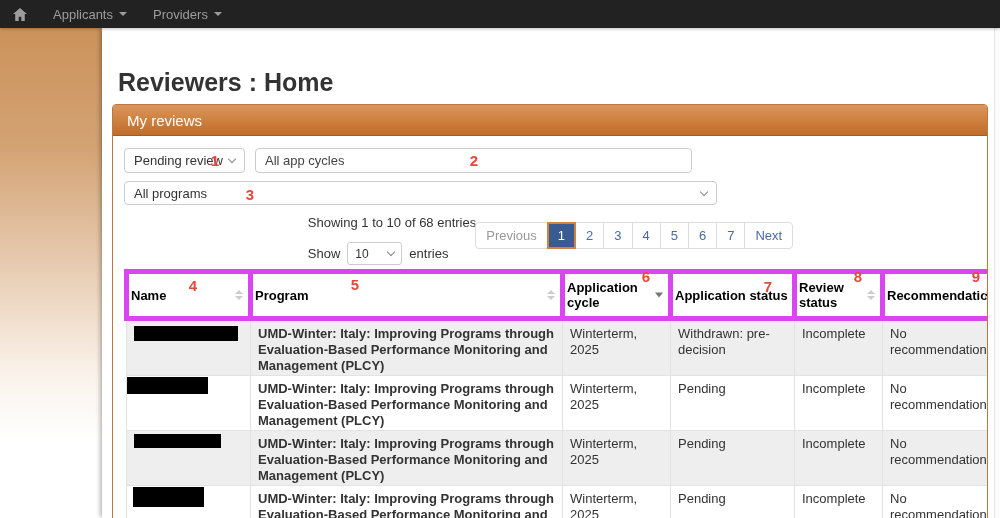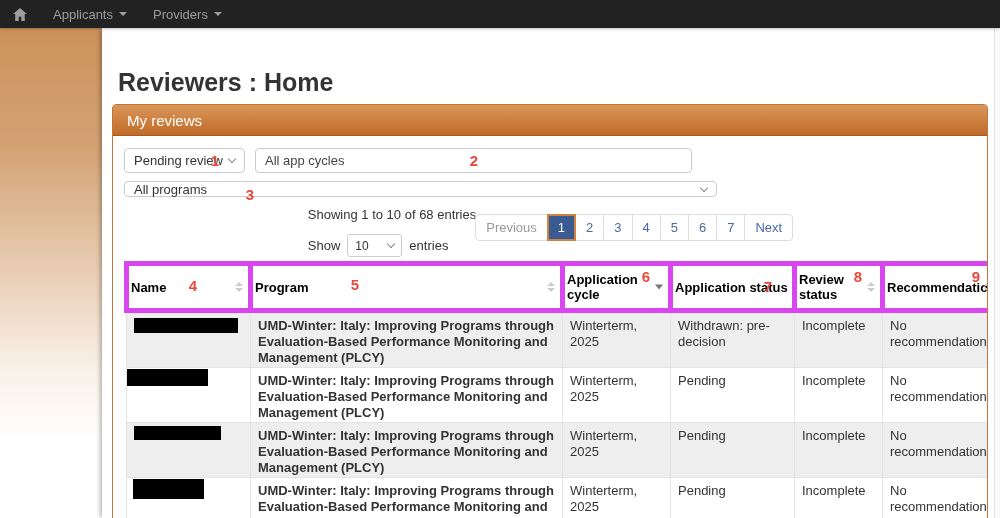--- a/index.html
+++ b/index.html
@@ -32,21 +32,21 @@
     border-bottom:1px solid #aa5a20; }
   .panel-body { padding:12px 10px 0 11px; }
   
   .filters-row { display:flex; gap:10px; }
   .sel, .txt { border:1px solid #ccc; border-radius:4px; background:#fff; height:25px;
     display:flex; align-items:center; padding:0 9px; font-size:13px; color:#333; cursor:pointer; }
   .chev { width:6px; height:6px; border-right:1px solid #888; border-bottom:1px solid #888;
     transform:rotate(45deg); margin-left:auto; margin-top:-3px; flex:none; }
   .sel-pending { width:121px; }
   .txt-cycles { width:437px; color:#444; cursor:text; }
-  .sel-programs { width:593px; height:16px; margin-top:8px; }
+  .sel-programs { width:593px; height:24px; margin-top:8px; }
   
   .controls { display:flex; justify-content:center; margin-top:10px; }
   .info { font-size:13px; color:#333; }
   .show-row { margin-top:12px; display:flex; align-items:center; gap:7px; font-size:13px; color:#333; }
   .sel-small { width:55px; height:23px; border:1px solid #ccc; border-radius:3px; display:flex;
     align-items:center; padding:0 7px; font-size:12px; color:#333; background:#fff; cursor:pointer; }
   .c-right { display:flex; flex-direction:column; align-items:flex-end; }
   .search-row { display:flex; align-items:center; gap:6px; font-size:13px; color:#333; }
   .search-row input { width:116px; height:23px; border:1px solid #ccc; border-radius:3px; padding:0 6px; font-size:13px; }
   .pagination { display:flex; margin-top:7px; font-size:13px; }

